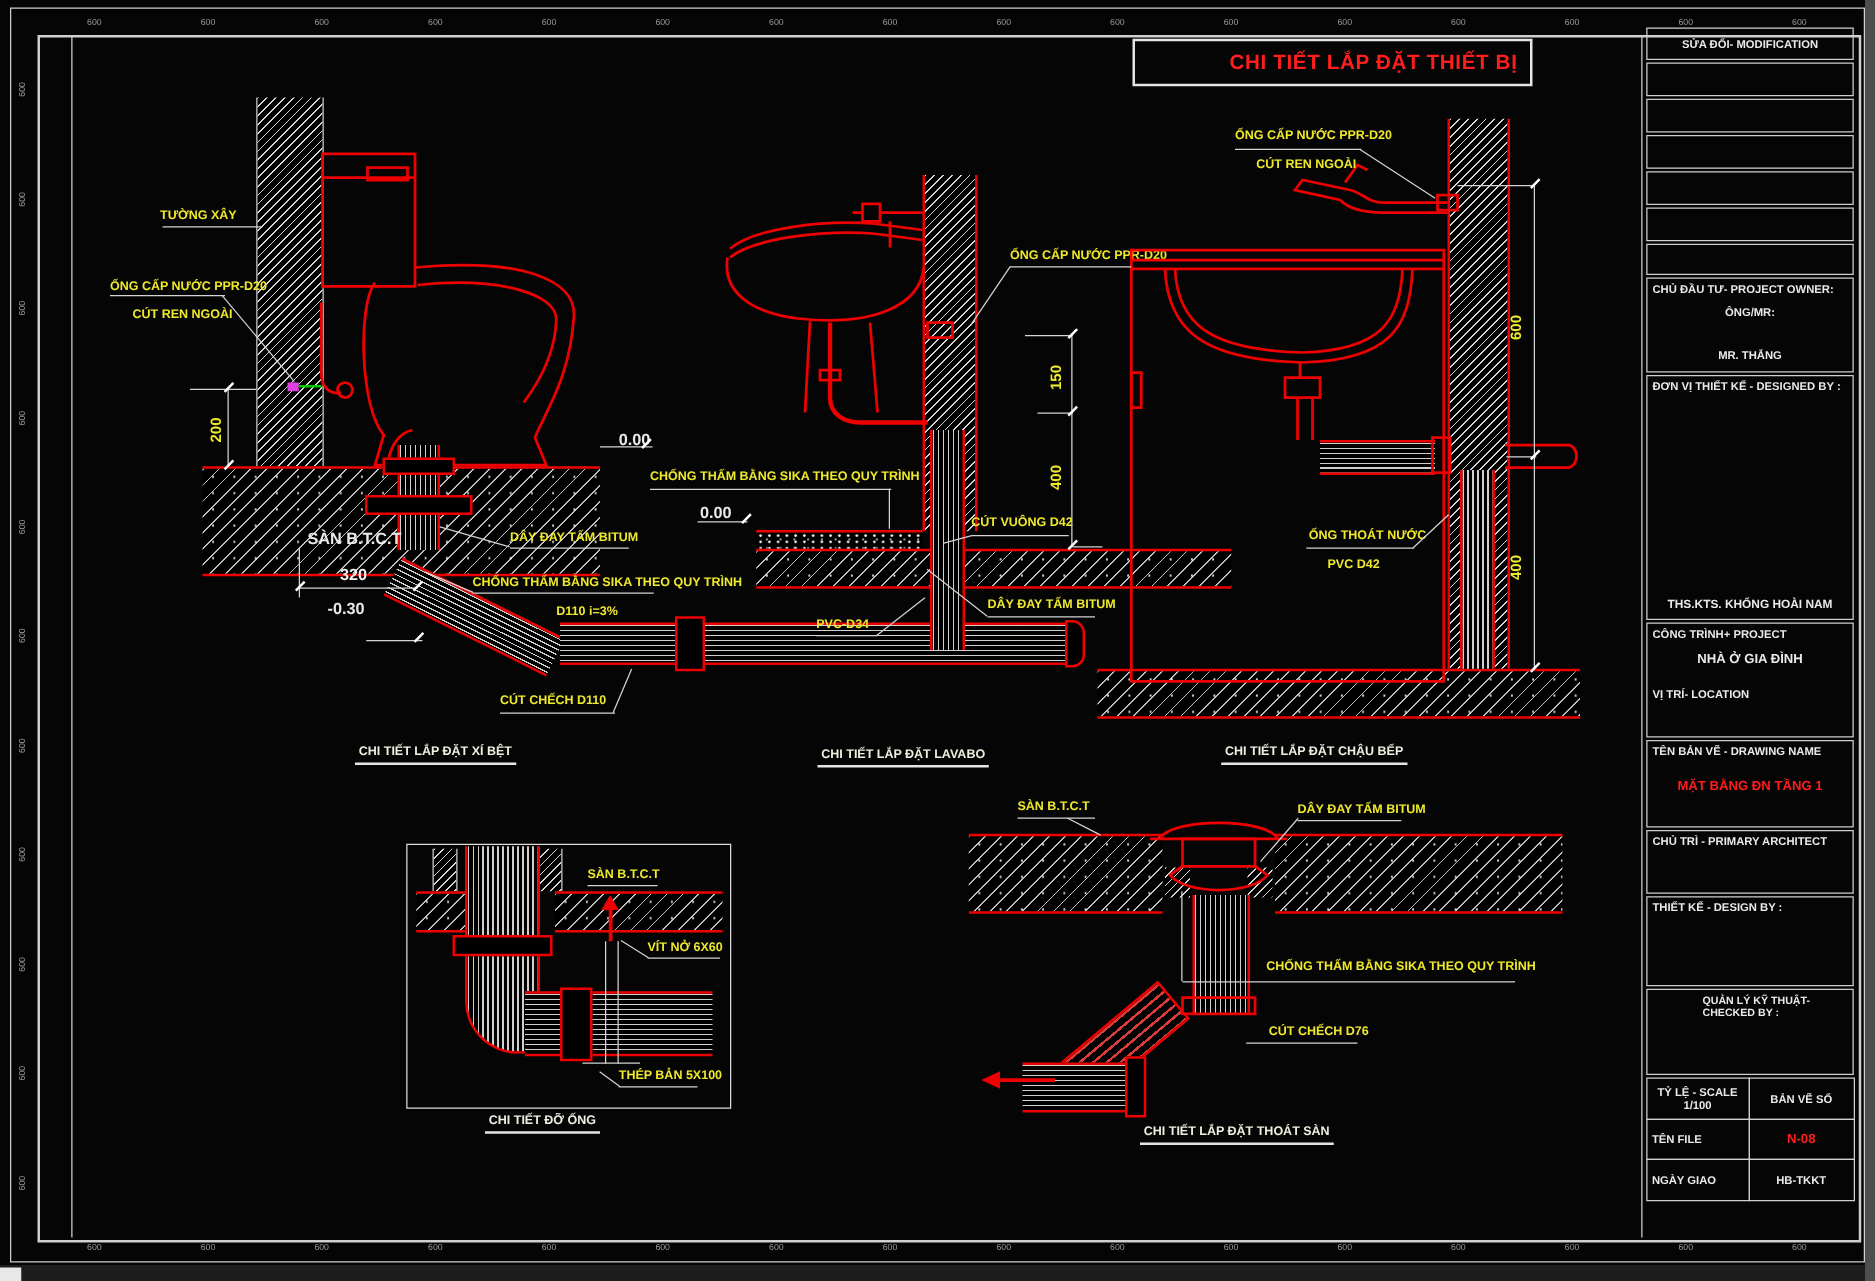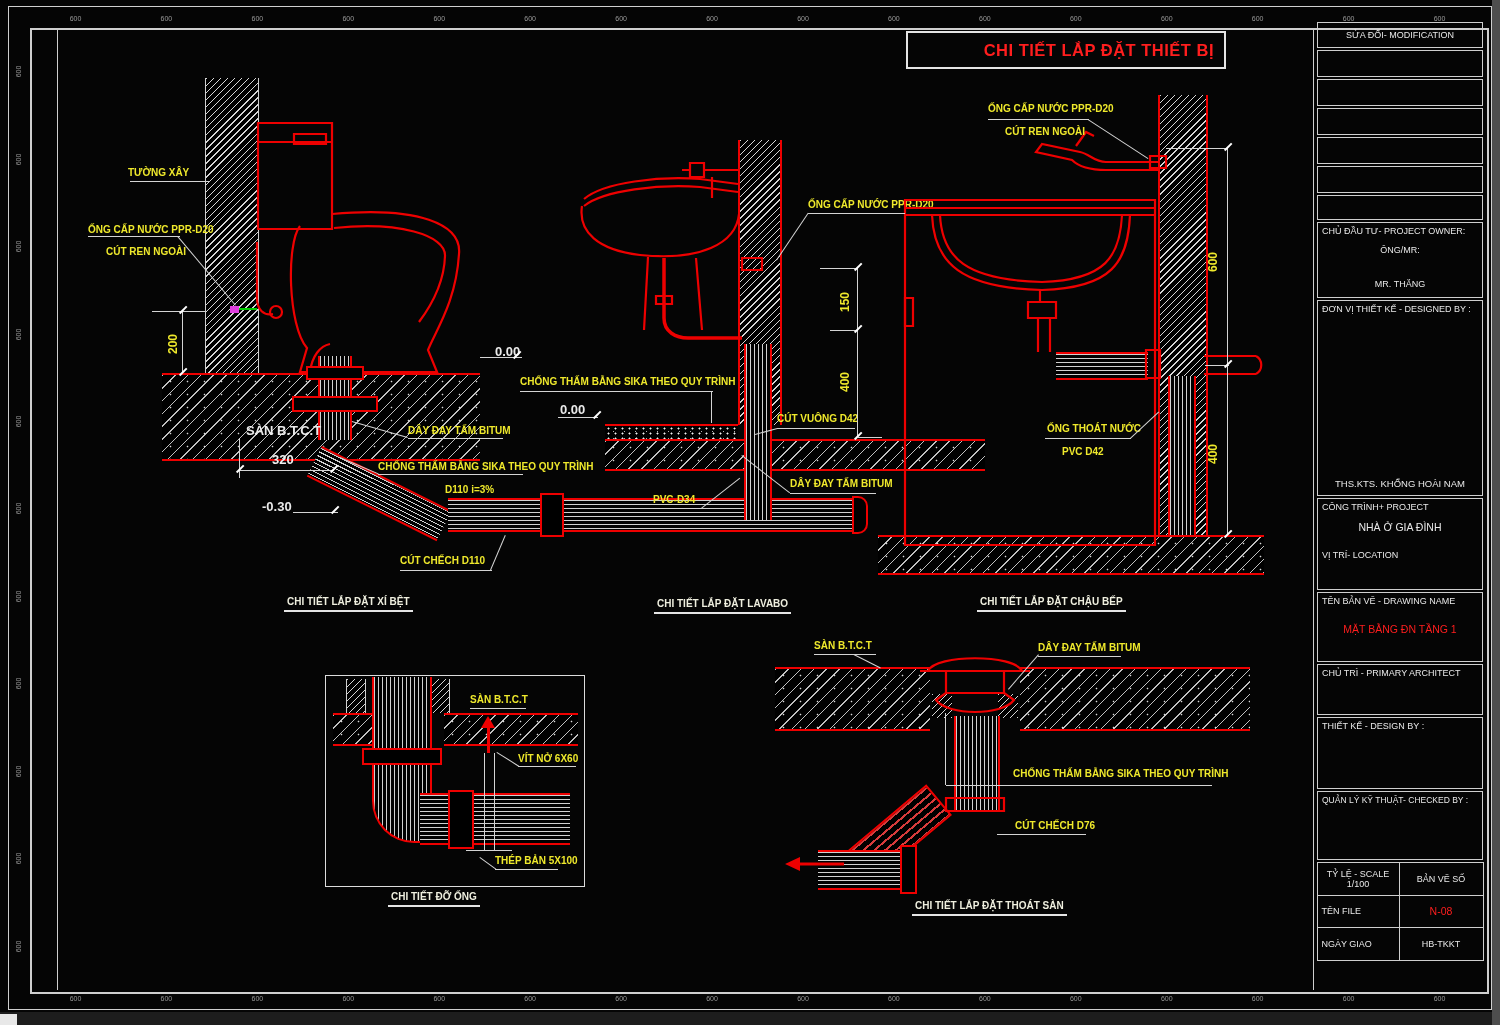--- a/index.html
+++ b/index.html
@@ -47,21 +47,21 @@
      display:flex;align-items:center;justify-content:flex-end;padding-right:10px;box-sizing:border-box;}
   #main-title span{color:#ff1e1e;font-weight:bold;font-size:16.5px;letter-spacing:.5px;}
   #wm{position:absolute;left:215px;top:425px;width:1090px;height:160px;display:flex;align-items:flex-end;
       z-index:60;pointer-events:none;opacity:.6;}
   #wm .big{font-size:148px;font-weight:bold;line-height:1;color:transparent;letter-spacing:2px;
       -webkit-text-stroke:4px rgba(185,185,185,.62);}
   #wm .sm{font-size:64px;font-weight:bold;color:transparent;-webkit-text-stroke:3px rgba(185,185,185,.62);}
   
   #tblock{position:absolute;left:1317px;top:22px;width:166px;height:984px;display:flex;flex-direction:column;}
   .tb-row{border:1px solid #cfcfcf;margin-bottom:2px;box-sizing:border-box;color:#e9e9e9;
-          font-size:9px;font-weight:normal;position:relative;flex:none;}
+          font-size:9px;font-weight:bold;position:relative;flex:none;}
   .tb-pad{padding:3px 4px;}
   .tb-center{position:absolute;left:0;right:0;text-align:center;}
   .tb-grid{display:grid;grid-template-columns:82px 1fr;grid-template-rows:33px 32px 33px;}
   .tb-cell{border:1px solid #cfcfcf;margin:-0.5px;display:flex;flex-direction:column;
            align-items:center;justify-content:center;text-align:center;}
   svg{position:absolute;overflow:visible;}
   svg *{vector-effect:non-scaling-stroke;}
 </style>
 </head>
 <body>
@@ -157,21 +157,21 @@
 
   <div class="ly" style="left:128px;top:167px;">TƯỜNG XÂY</div>
   <div class="ly" style="left:88px;top:224px;">ỐNG CẤP NƯỚC PPR-D20</div>
   <div class="ly" style="left:106px;top:246px;">CÚT REN NGOÀI</div>
   <div class="dim vrot" style="left:158px;top:332px;width:30px;">200</div>
   <div class="lw" style="left:246px;top:423px;">SÀN B.T.C.T</div>
   <div class="dimw" style="left:272px;top:452px;">320</div>
   <div class="lw" style="left:495px;top:344px;">0.00</div>
   <div class="ly" style="left:408px;top:425px;">DÂY ĐAY TẤM BITUM</div>
   <div class="ly" style="left:378px;top:461px;">CHỐNG THẤM BẰNG SIKA THEO QUY TRÌNH</div>
-  <div class="lw" style="left:262px;top:499px;">-0.30</div>
+  <div class="lw" style="left:262px;top:479px;">-0.30</div>
   <div class="ly" style="left:445px;top:484px;">D110 i=3%</div>
   <div class="ly" style="left:400px;top:555px;">CÚT CHẾCH D110</div>
   <div class="dtitle" style="left:272px;top:596px;">CHI TIẾT LẮP ĐẶT XÍ BỆT</div>
 
   <div class="hatch-wall r-edge" style="left:738px;top:140px;width:40px;height:285px;"></div>
   <div class="hatch-mortar" style="left:605px;top:424px;width:133px;height:15px;"></div>
   <div class="hatch-slab" style="left:605px;top:439px;width:380px;height:28px;"></div>
   <div class="pipe-v" style="left:744px;top:344px;width:24px;height:176px;"></div>
   <svg style="left:565px;top:135px;width:335px;height:400px;" viewBox="565 135 335 400">
     <g stroke="#ee0000" stroke-width="2.2" fill="none">
@@ -295,21 +295,21 @@
     <div class="tb-row" style="height:70px;">
       <div class="tb-pad">TÊN BẢN VẼ - DRAWING NAME</div>
       <div class="tb-center" style="top:30px;color:#ff1e1e;font-size:10.5px;">MẶT BẰNG ĐN TẦNG 1</div>
     </div>
     <div class="tb-row" style="height:51px;">
       <div class="tb-pad">CHỦ TRÌ - PRIMARY ARCHITECT</div>
     </div>
     <div class="tb-row" style="height:72px;">
       <div class="tb-pad">THIẾT KẾ - DESIGN BY :</div>
     </div>
-    <div class="tb-row" style="height:69px;">
+    <div class="tb-row" style="height:69px;padding-left:40px;">
       <div class="tb-pad" style="font-size:8.5px;">QUẢN LÝ KỸ THUẬT- CHECKED BY :</div>
     </div>
     <div class="tb-row tb-grid" style="height:126px;border:none;">
       <div class="tb-cell">
         <span>TỶ LỆ - SCALE</span>
         <span>1/100</span>
       </div>
       <div class="tb-cell">BẢN VẼ SỐ</div>
       <div class="tb-cell" style="align-items:flex-start;padding-left:4px;">TÊN FILE</div>
       <div class="tb-cell" style="color:#ff1e1e;font-size:10.5px;">N-08</div>

